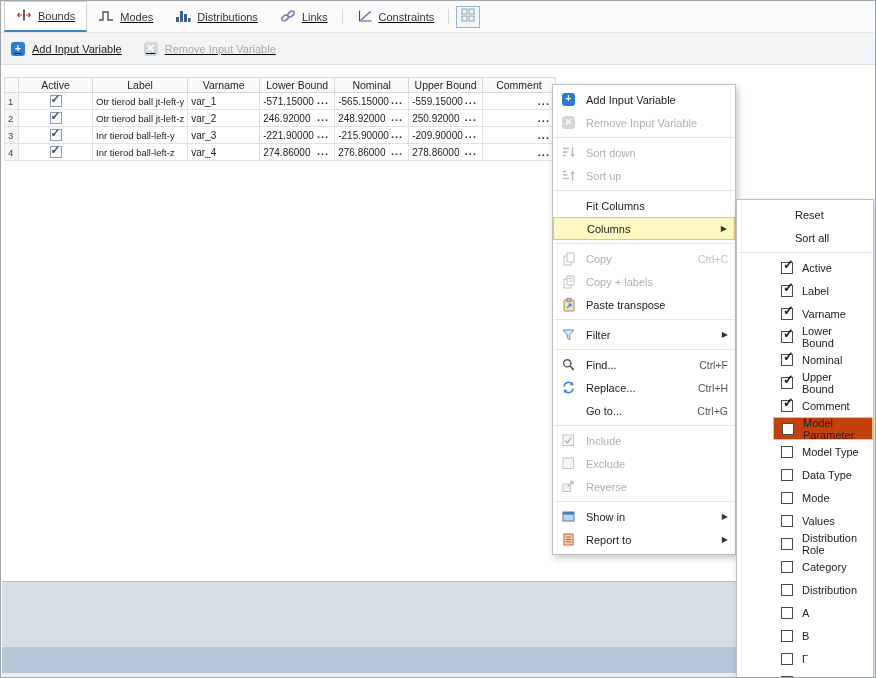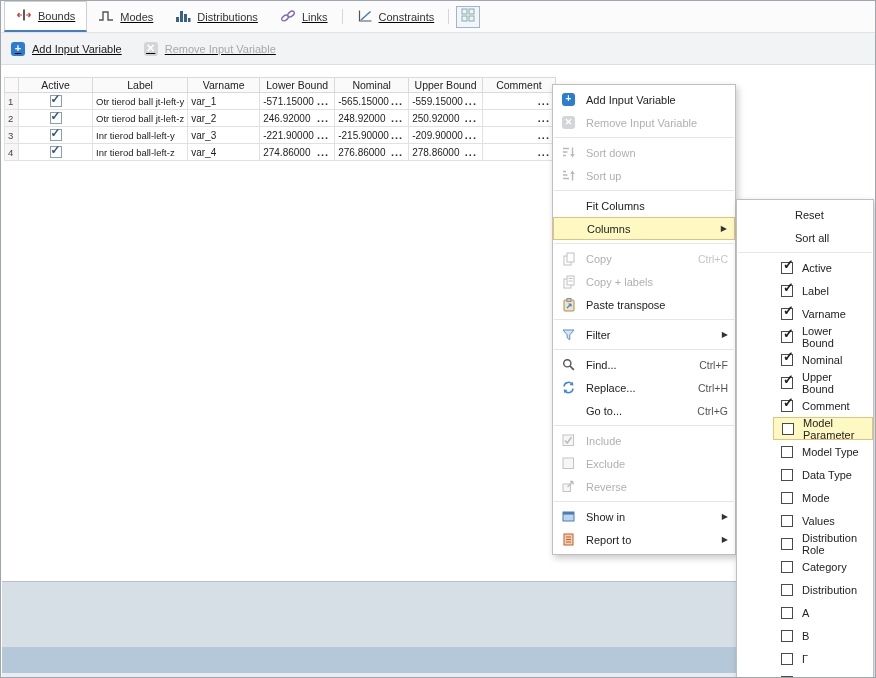--- a/index.html
+++ b/index.html
@@ -22,21 +22,21 @@
   .sq.blue { background:#2b7cd3; }
   .sq.lgray { background:#d3d6d9; }
 
   
   .content { position:absolute; left:1px; right:1px; top:65px; height:516px; background:#fff; border-bottom:1px solid #b6bfc7; }
   table.grid { border-collapse:collapse; table-layout:fixed; margin:11px 0 0 2px; font-size:10px; color:#222; }
   table.grid th { font-weight:normal; font-size:10.5px; border:1px solid #d9d9d9; background:#fafafa; height:15px; padding:0 2px; }
   table.grid td { border:1px solid #e1e1e1; height:17px; padding:0 3px; white-space:nowrap; overflow:hidden; }
   td.rownum, th.rownum { background:#f6f6f6; color:#444; text-align:left; padding:0 2px; font-size:9.5px; }
   td.labelcell { font-size:9.5px; }
-  .ncell { display:flex; align-items:center; justify-content:space-between; }
+  .ncell { display:flex; align-items:flex-start; justify-content:space-between; }
   .nval { font-size:10px; }
   .dots { font-weight:bold; color:#333; font-size:11px; letter-spacing:1px; line-height:8px; padding:0 2px; cursor:default; }
   .cbwrap { display:flex; justify-content:center; }
   .cb { width:12px; height:12px; border:1px solid #8a9db5; background:#fdfdfd; position:relative; }
   .cb .chk { position:absolute; left:0px; top:-4px; font-size:12px; font-weight:bold; color:#35537a; }
 
   
   .band1 { position:absolute; left:1px; right:1px; top:581px; height:65px; background:#d6dfe6; }
   .band2 { position:absolute; left:1px; right:1px; top:646px; height:26px; background:#b4c8da; }
   .band3 { position:absolute; left:1px; right:1px; top:672px; height:5px; background:#e9edf0; }
@@ -50,21 +50,21 @@
   .mi.disabled { color:#b0b0b0; }
   .mi.disabled .msc { color:#c4c4c4;margin-left:8px; }
   .mi.hl { background:#fef9c3; border:1px solid #e3c27c; }
   .marrow { font-size:8px; color:#333; margin-left:6px; }
   .msep { height:1px; background:#e6e6e6; margin:3px 1px; }
 
   
   .submenu { position:absolute; left:735px; top:198px; width:138px; background:#fff; border:1px solid #bfbfbf; box-shadow:2px 3px 7px rgba(0,0,0,.22); padding:3px 0; z-index:21; }
   .smi { height:23px; display:flex; align-items:center; gap:9px; padding:0 8px; font-size:11px; color:#222;margin-left:36px; }
   .smi.noicon { padding-left:22px; }
-  .smi.hl { background:#fef9c3; border:1px solid #e3c27c; }
+  .smi.hl { background:#c2410c; border:1px solid #e3c27c; }
   .smcb { width:12px; height:12px; min-width:12px; border:1.5px solid #4a4a4a; background:#fff; position:relative; }
   .smcb .chk { position:absolute; left:1px; top:-6px; font-size:13px; font-weight:bold; color:#222; }
   .smsep { height:1px; background:#e6e6e6; margin:3px 1px; }
 </style>
 </head>
 <body>
 
 <div class="app">
 
   <div class="tabbar">

